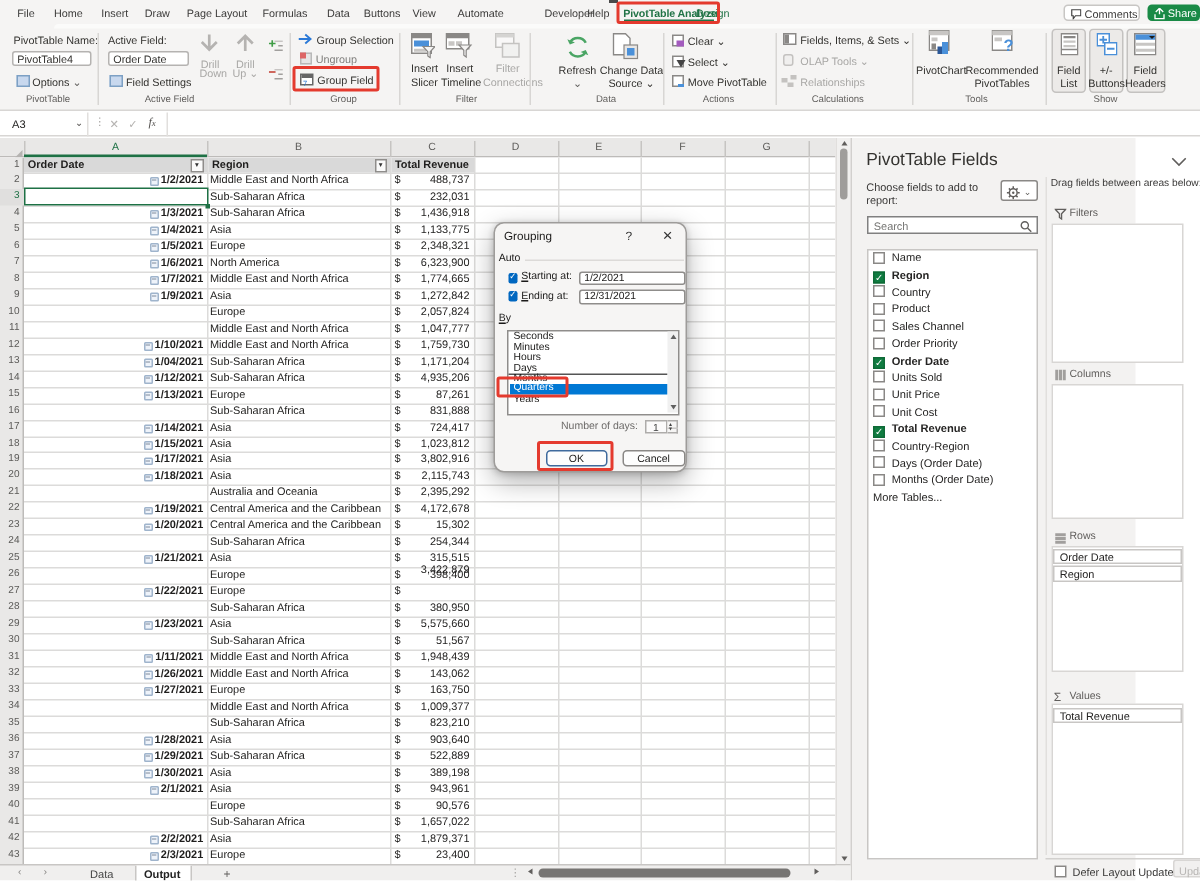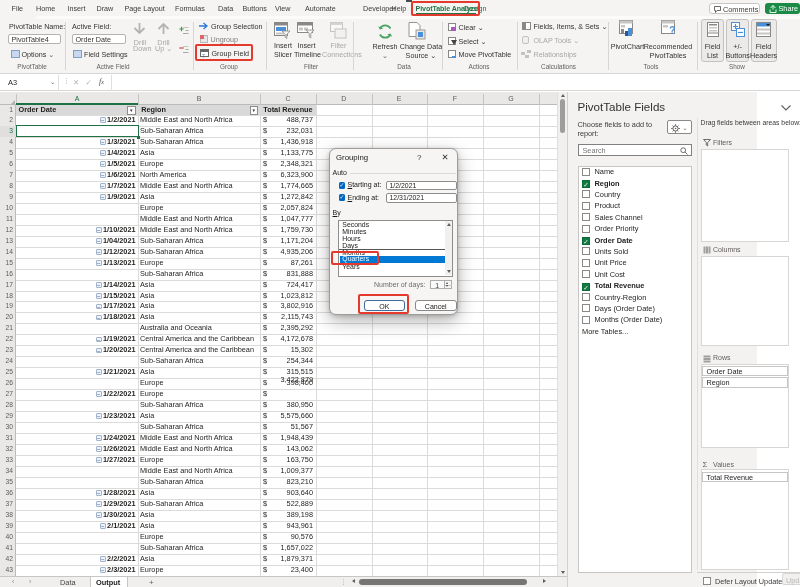--- a/index.html
+++ b/index.html
@@ -460,21 +460,21 @@
 <div class="rnum" style="top:306.69px">29</div>
 <div class="dcell" style="top:306.69px"><span class="mb">−</span><b>1/23/2021</b></div>
 <div class="gcell" style="top:306.69px;left:140px;width:118px">Asia</div>
 <div class="gcell" style="top:306.69px;left:263px;width:8px">$</div>
 <div class="gcell amt" style="top:306.69px">5,575,660</div>
 <div class="rnum" style="top:317.66px">30</div>
 <div class="gcell" style="top:317.66px;left:140px;width:118px">Sub-Saharan Africa</div>
 <div class="gcell" style="top:317.66px;left:263px;width:8px">$</div>
 <div class="gcell amt" style="top:317.66px">51,567</div>
 <div class="rnum" style="top:328.63px">31</div>
-<div class="dcell" style="top:328.63px"><span class="mb">−</span><b>1/24/2021</b></div>
+<div class="dcell" style="top:328.63px"><span class="mb">−</span><b>1/11/2021</b></div>
 <div class="gcell" style="top:328.63px;left:140px;width:118px">Middle East and North Africa</div>
 <div class="gcell" style="top:328.63px;left:263px;width:8px">$</div>
 <div class="gcell amt" style="top:328.63px">1,948,439</div>
 <div class="rnum" style="top:339.60px">32</div>
 <div class="dcell" style="top:339.60px"><span class="mb">−</span><b>1/26/2021</b></div>
 <div class="gcell" style="top:339.60px;left:140px;width:118px">Middle East and North Africa</div>
 <div class="gcell" style="top:339.60px;left:263px;width:8px">$</div>
 <div class="gcell amt" style="top:339.60px">143,062</div>
 <div class="rnum" style="top:350.57px">33</div>
 <div class="dcell" style="top:350.57px"><span class="mb">−</span><b>1/27/2021</b></div>

